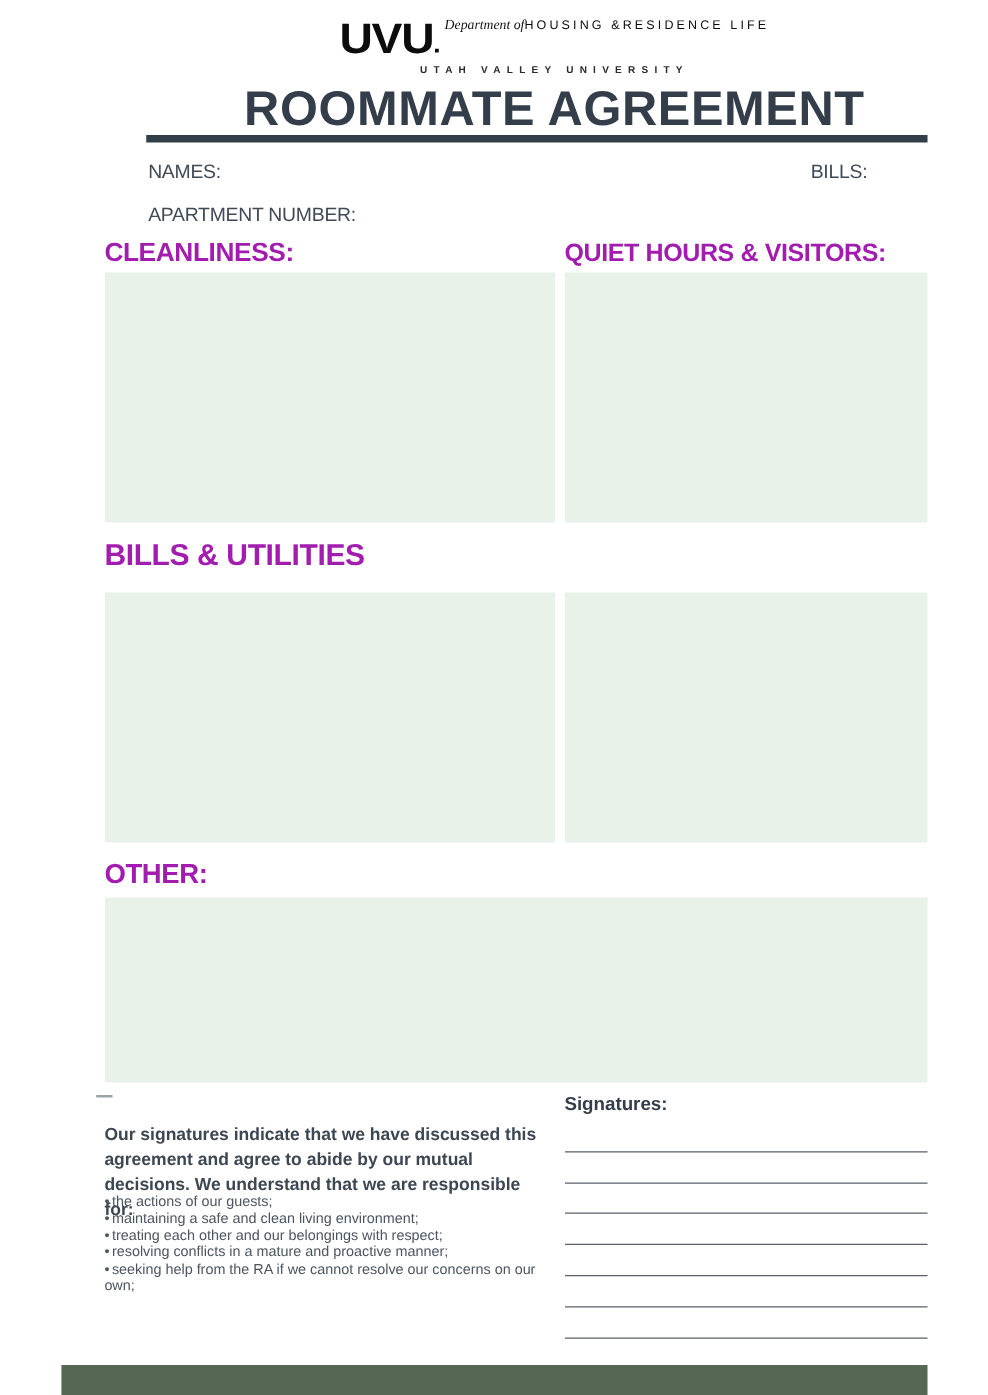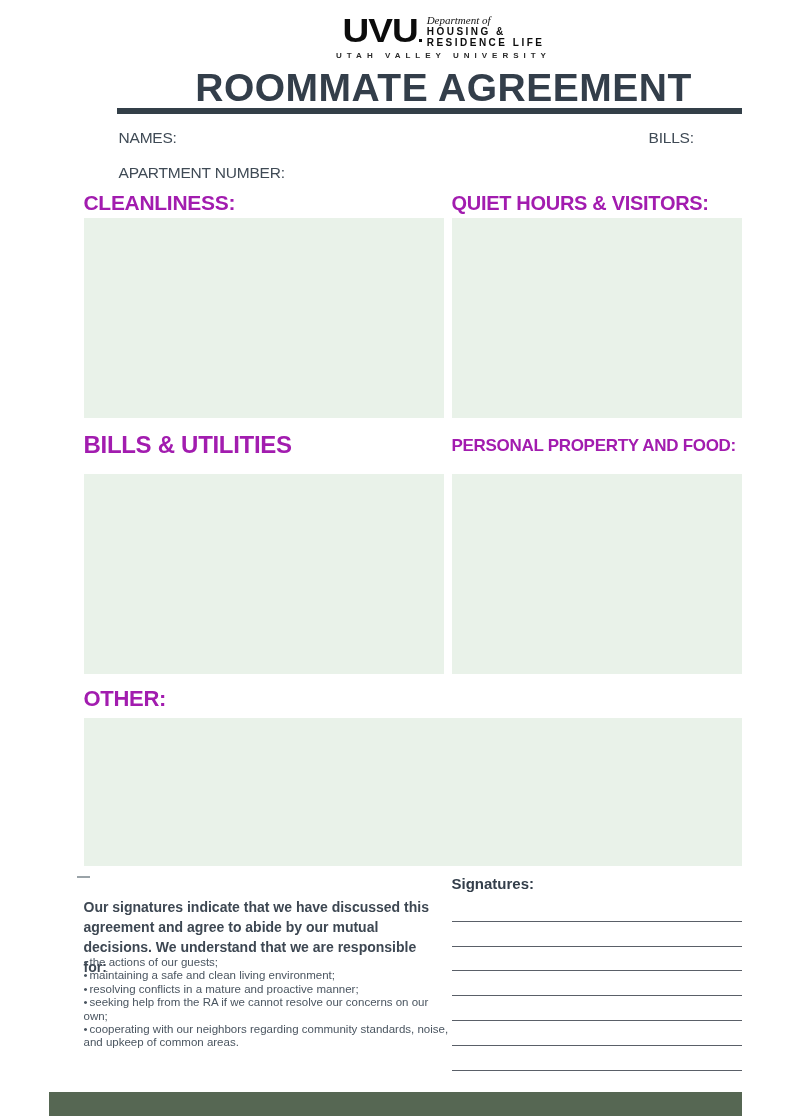--- a/index.html
+++ b/index.html
@@ -33,30 +33,30 @@
     letter-spacing: -1px;
     color: #0c0c0c;
     transform: scaleY(0.92);
   }
   .logo-reg-dot {
     width: 3px; height: 3px;
     background: #0c0c0c;
     align-self: flex-end;
     margin: 0 5px 6px 1px;
   }
-  .logo-dept { display: flex; flex-direction: column; padding-top: 1px; }
+  .logo-dept { display: flex; flex-direction: row; padding-top: 1px; }
   .logo-dept-line1 {
     font-family: "Liberation Serif", serif;
     font-style: italic;
     font-size: 11px;
     line-height: 11px;
     color: #111;
   }
   .logo-dept-line2, .logo-dept-line3 {
-    font-weight: bold;
+    font-weight: normal;
     font-size: 10px;
     line-height: 11px;
     letter-spacing: 2.5px;
     color: #0c0c0c;
   }
   .logo-university {
     margin-top: 3px;
     font-size: 8px;
     font-weight: bold;
     letter-spacing: 5px;
@@ -193,38 +193,37 @@
   <div class="doc-title">ROOMMATE AGREEMENT</div>
   <div class="title-rule"></div>
 
   <div class="meta-label" id="names-label">NAMES:</div>
   <div class="meta-label" id="date-label">BILLS:</div>
   <div class="meta-label" id="apartment-label">APARTMENT NUMBER:</div>
 
   <div class="section-heading" id="heading-cleanliness">CLEANLINESS:</div>
   <div class="section-heading" id="heading-quiet">QUIET HOURS &amp; VISITORS:</div>
   <div class="section-heading" id="heading-bills">BILLS &amp; UTILITIES</div>
-  <div class="section-heading" id="heading-personal">PERSONAL PROPERTY AND FOOD:</div>
   <div class="section-heading" id="heading-other">OTHER:</div>
 
   <div class="fill-box" id="box-cleanliness"></div>
   <div class="fill-box" id="box-quiet"></div>
   <div class="fill-box" id="box-bills"></div>
   <div class="fill-box" id="box-personal"></div>
   <div class="fill-box" id="box-other"></div>
 
   <div class="divider-dash"></div>
 
   <div class="agreement-statement">Our signatures indicate that we have discussed this agreement and agree to abide by our mutual decisions. We understand that we are responsible for:</div>
   <div class="bullet-list">
     <div class="bullet-item">the actions of our guests;</div>
     <div class="bullet-item">maintaining a safe and clean living environment;</div>
+    <div class="bullet-item">treating each other and our belongings with respect;</div>
     <div class="bullet-item">resolving conflicts in a mature and proactive manner;</div>
     <div class="bullet-item">seeking help from the RA if we cannot resolve our concerns on our own;</div>
-    <div class="bullet-item">cooperating with our neighbors regarding community standards, noise, and upkeep of common areas.</div>
   </div>
 
   <div class="signatures-heading">Signatures:</div>
   <div class="signature-lines" id="signature-lines">
       <div class="signature-line"></div>
       <div class="signature-line"></div>
       <div class="signature-line"></div>
       <div class="signature-line"></div>
       <div class="signature-line"></div>
       <div class="signature-line"></div>

